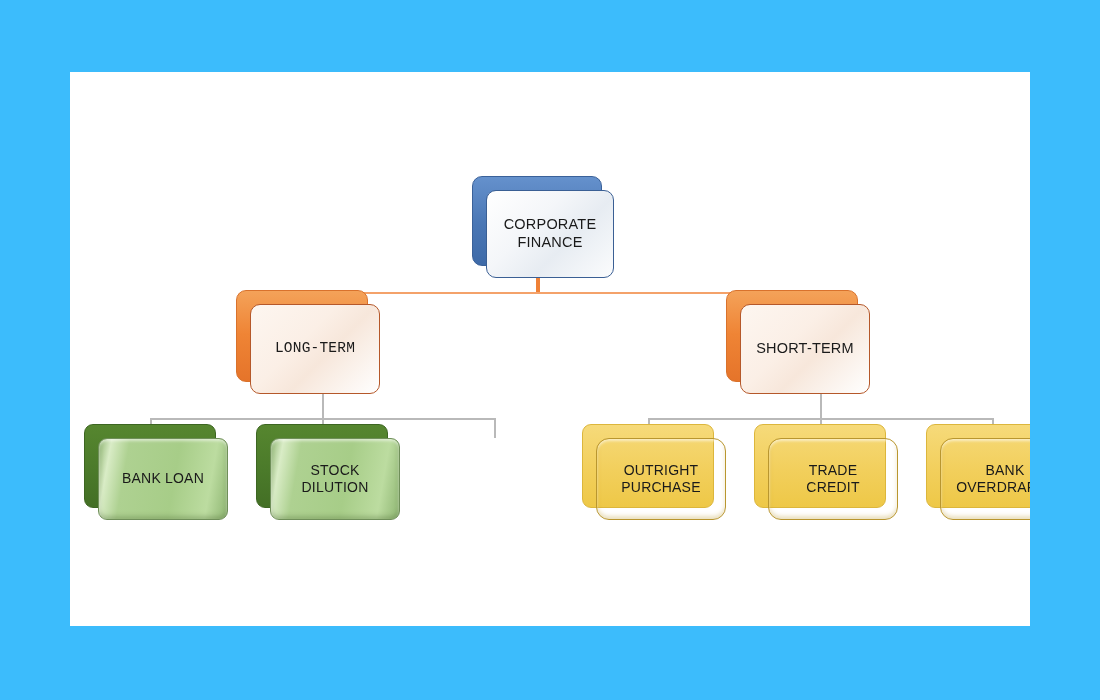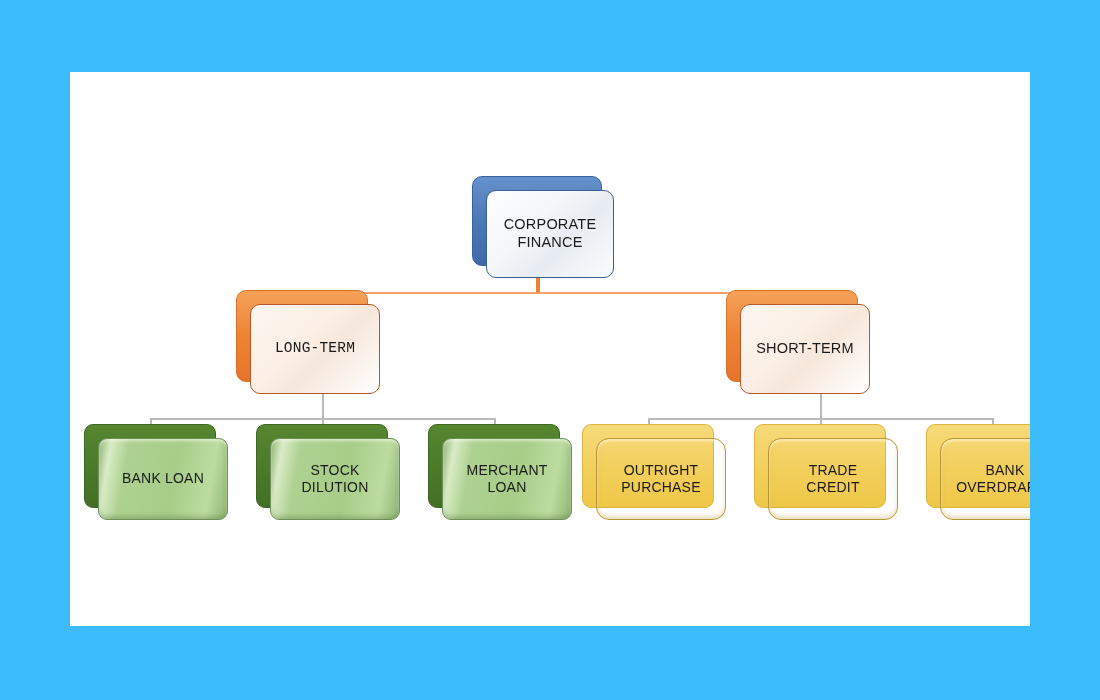--- a/index.html
+++ b/index.html
@@ -221,25 +221,20 @@
       <div class="shadowbox"></div>
       <div class="frontbox">BANK LOAN</div>
     </div>
 
     <div class="node node-green" style="left:186px; top:352px; width:144px; height:76px;">
       <div class="shadowbox"></div>
       <div class="frontbox">STOCK
 DILUTION</div>
     </div>
 
-    <div class="node node-green" style="left:358px; top:352px; width:144px; height:96px;">
-      <div class="shadowbox"></div>
-      <div class="frontbox">MERCHANT
-LOAN</div>
-    </div>
 
     <div class="node node-yellow" style="left:512px; top:352px; width:144px; height:96px;">
       <div class="shadowbox"></div>
       <div class="frontbox">OUTRIGHT
 PURCHASE</div>
     </div>
 
     <div class="node node-yellow" style="left:684px; top:352px; width:116px; height:96px;">
       <div class="shadowbox"></div>
       <div class="frontbox">TRADE

